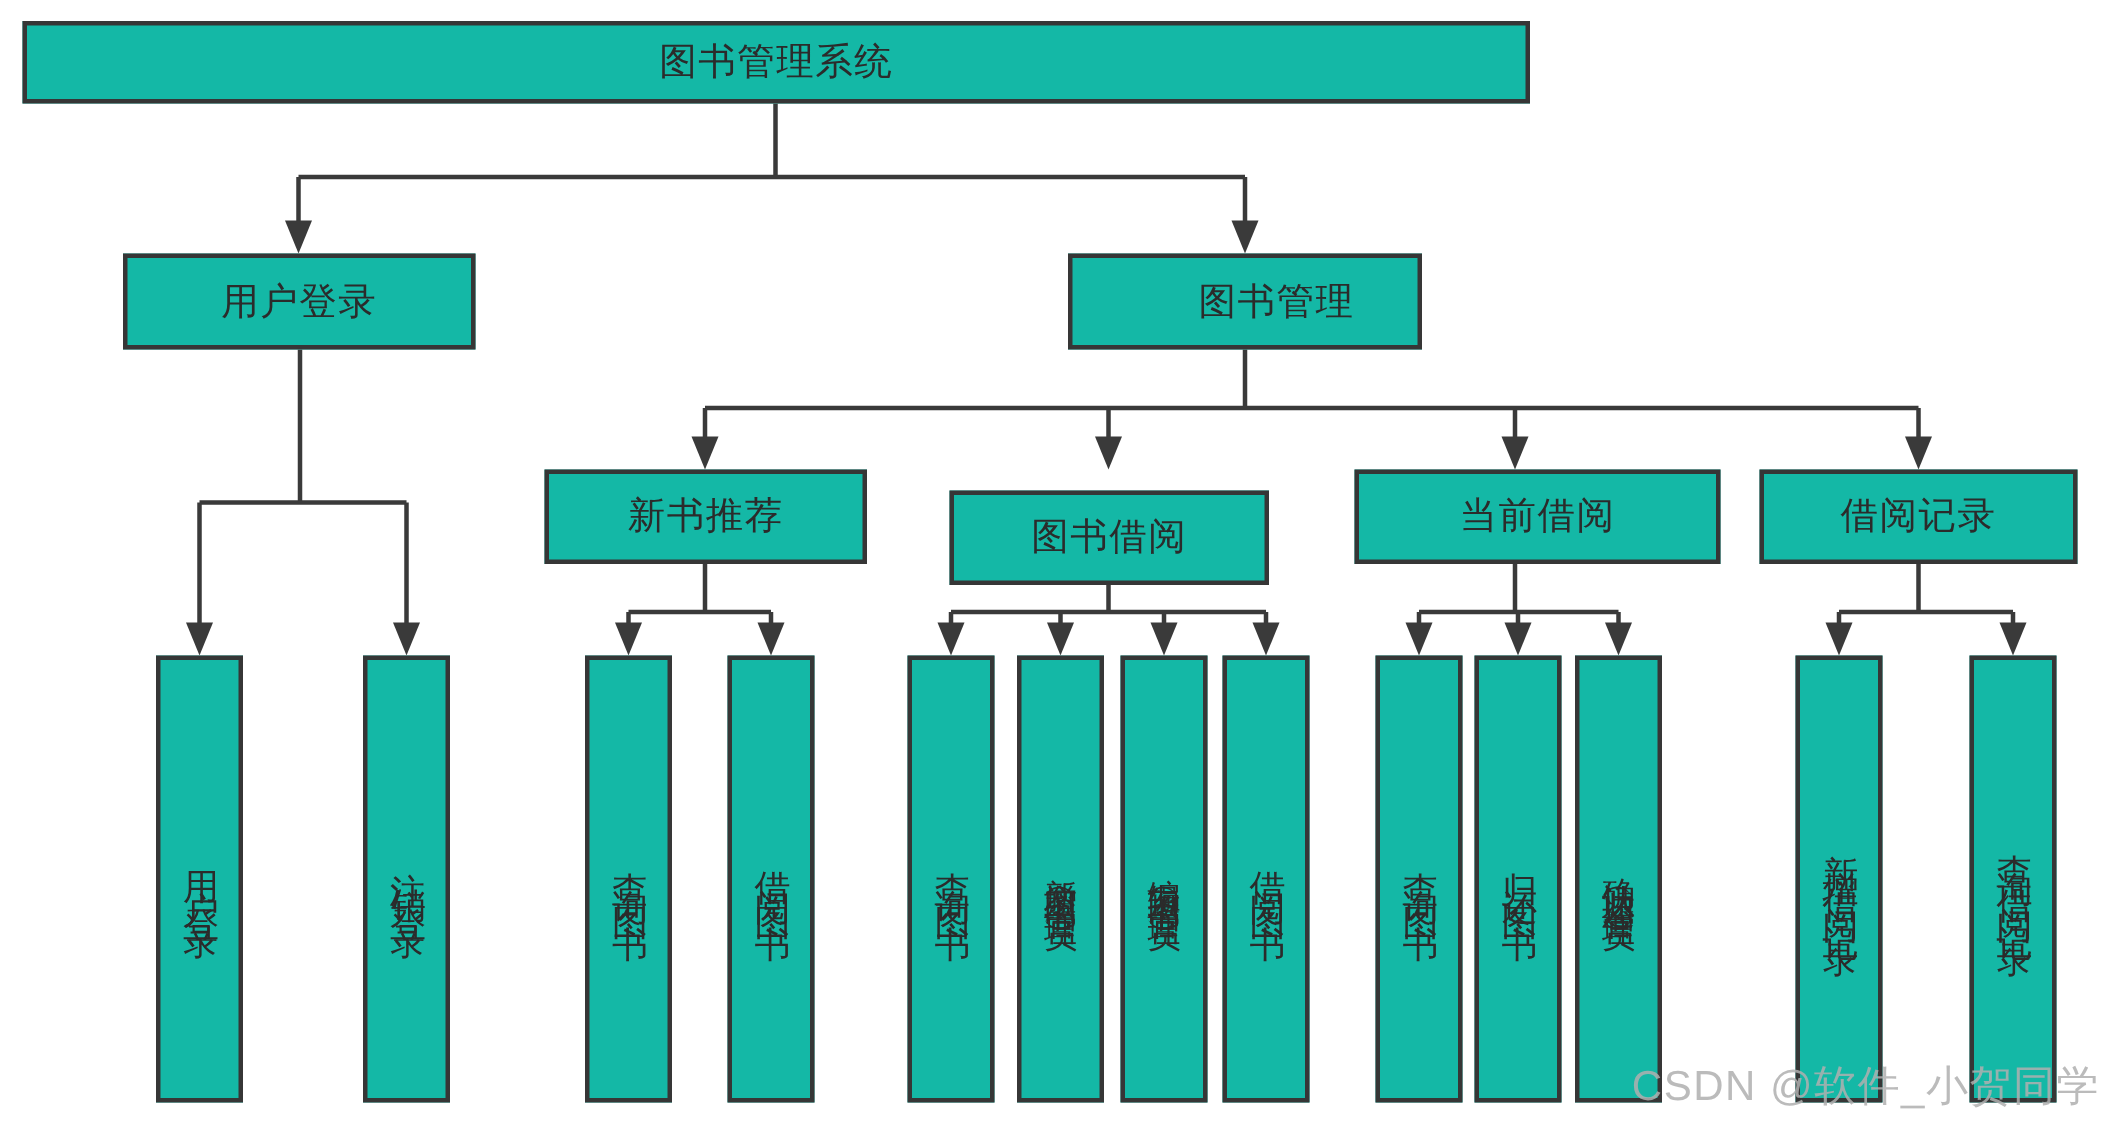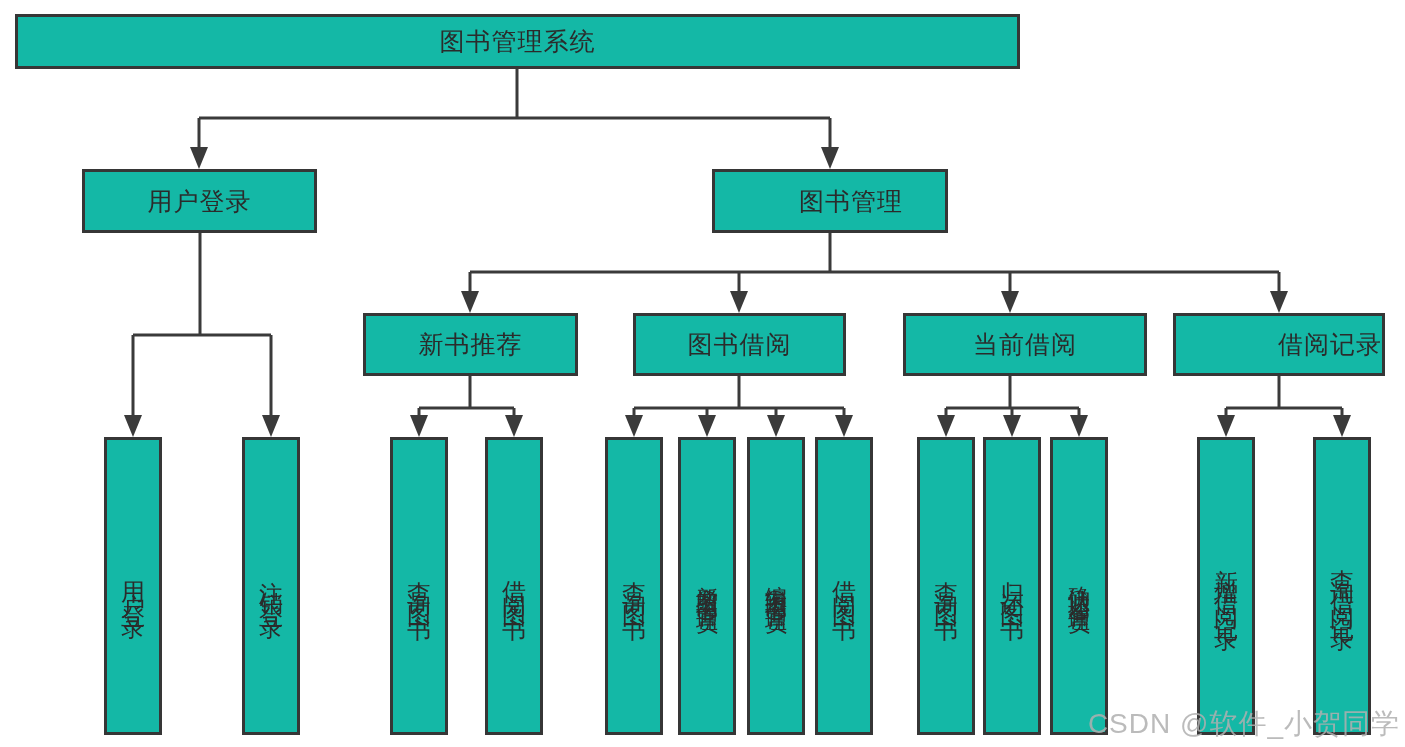--- a/index.html
+++ b/index.html
@@ -88,27 +88,27 @@
     </div>
     <div class="node-box" style="left: 82px; top: 169px; width: 235px; height: 64px;">
       <span>用户登录</span>
     </div>
     <div class="node-box" style="left: 712px; top: 169px; width: 236px; height: 64px; padding-left: 42px;">
       <span>图书管理</span>
     </div>
     <div class="node-box" style="left: 363px; top: 313px; width: 215px; height: 63px;">
       <span>新书推荐</span>
     </div>
-    <div class="node-box" style="left: 633px; top: 313px; width: 213px; height: 63px;">
+    <div class="node-box" style="left: 633px; top: 327px; width: 213px; height: 63px;">
       <span>图书借阅</span>
     </div>
     <div class="node-box" style="left: 903px; top: 313px; width: 244px; height: 63px;">
       <span>当前借阅</span>
     </div>
-    <div class="node-box" style="left: 1173px; top: 313px; width: 212px; height: 63px; justify-content: flex-end;">
+    <div class="node-box" style="left: 1173px; top: 313px; width: 212px; height: 63px;">
       <span>借阅记录</span>
     </div>
     <div class="node-box vertical" style="left: 104px; top: 437px; width: 58px; height: 298px;">
       <span>用户登录</span>
     </div>
     <div class="node-box vertical" style="left: 242px; top: 437px; width: 58px; height: 298px;">
       <span>注销登录</span>
     </div>
     <div class="node-box vertical" style="left: 390px; top: 437px; width: 58px; height: 298px;">
       <span>查询图书</span>

